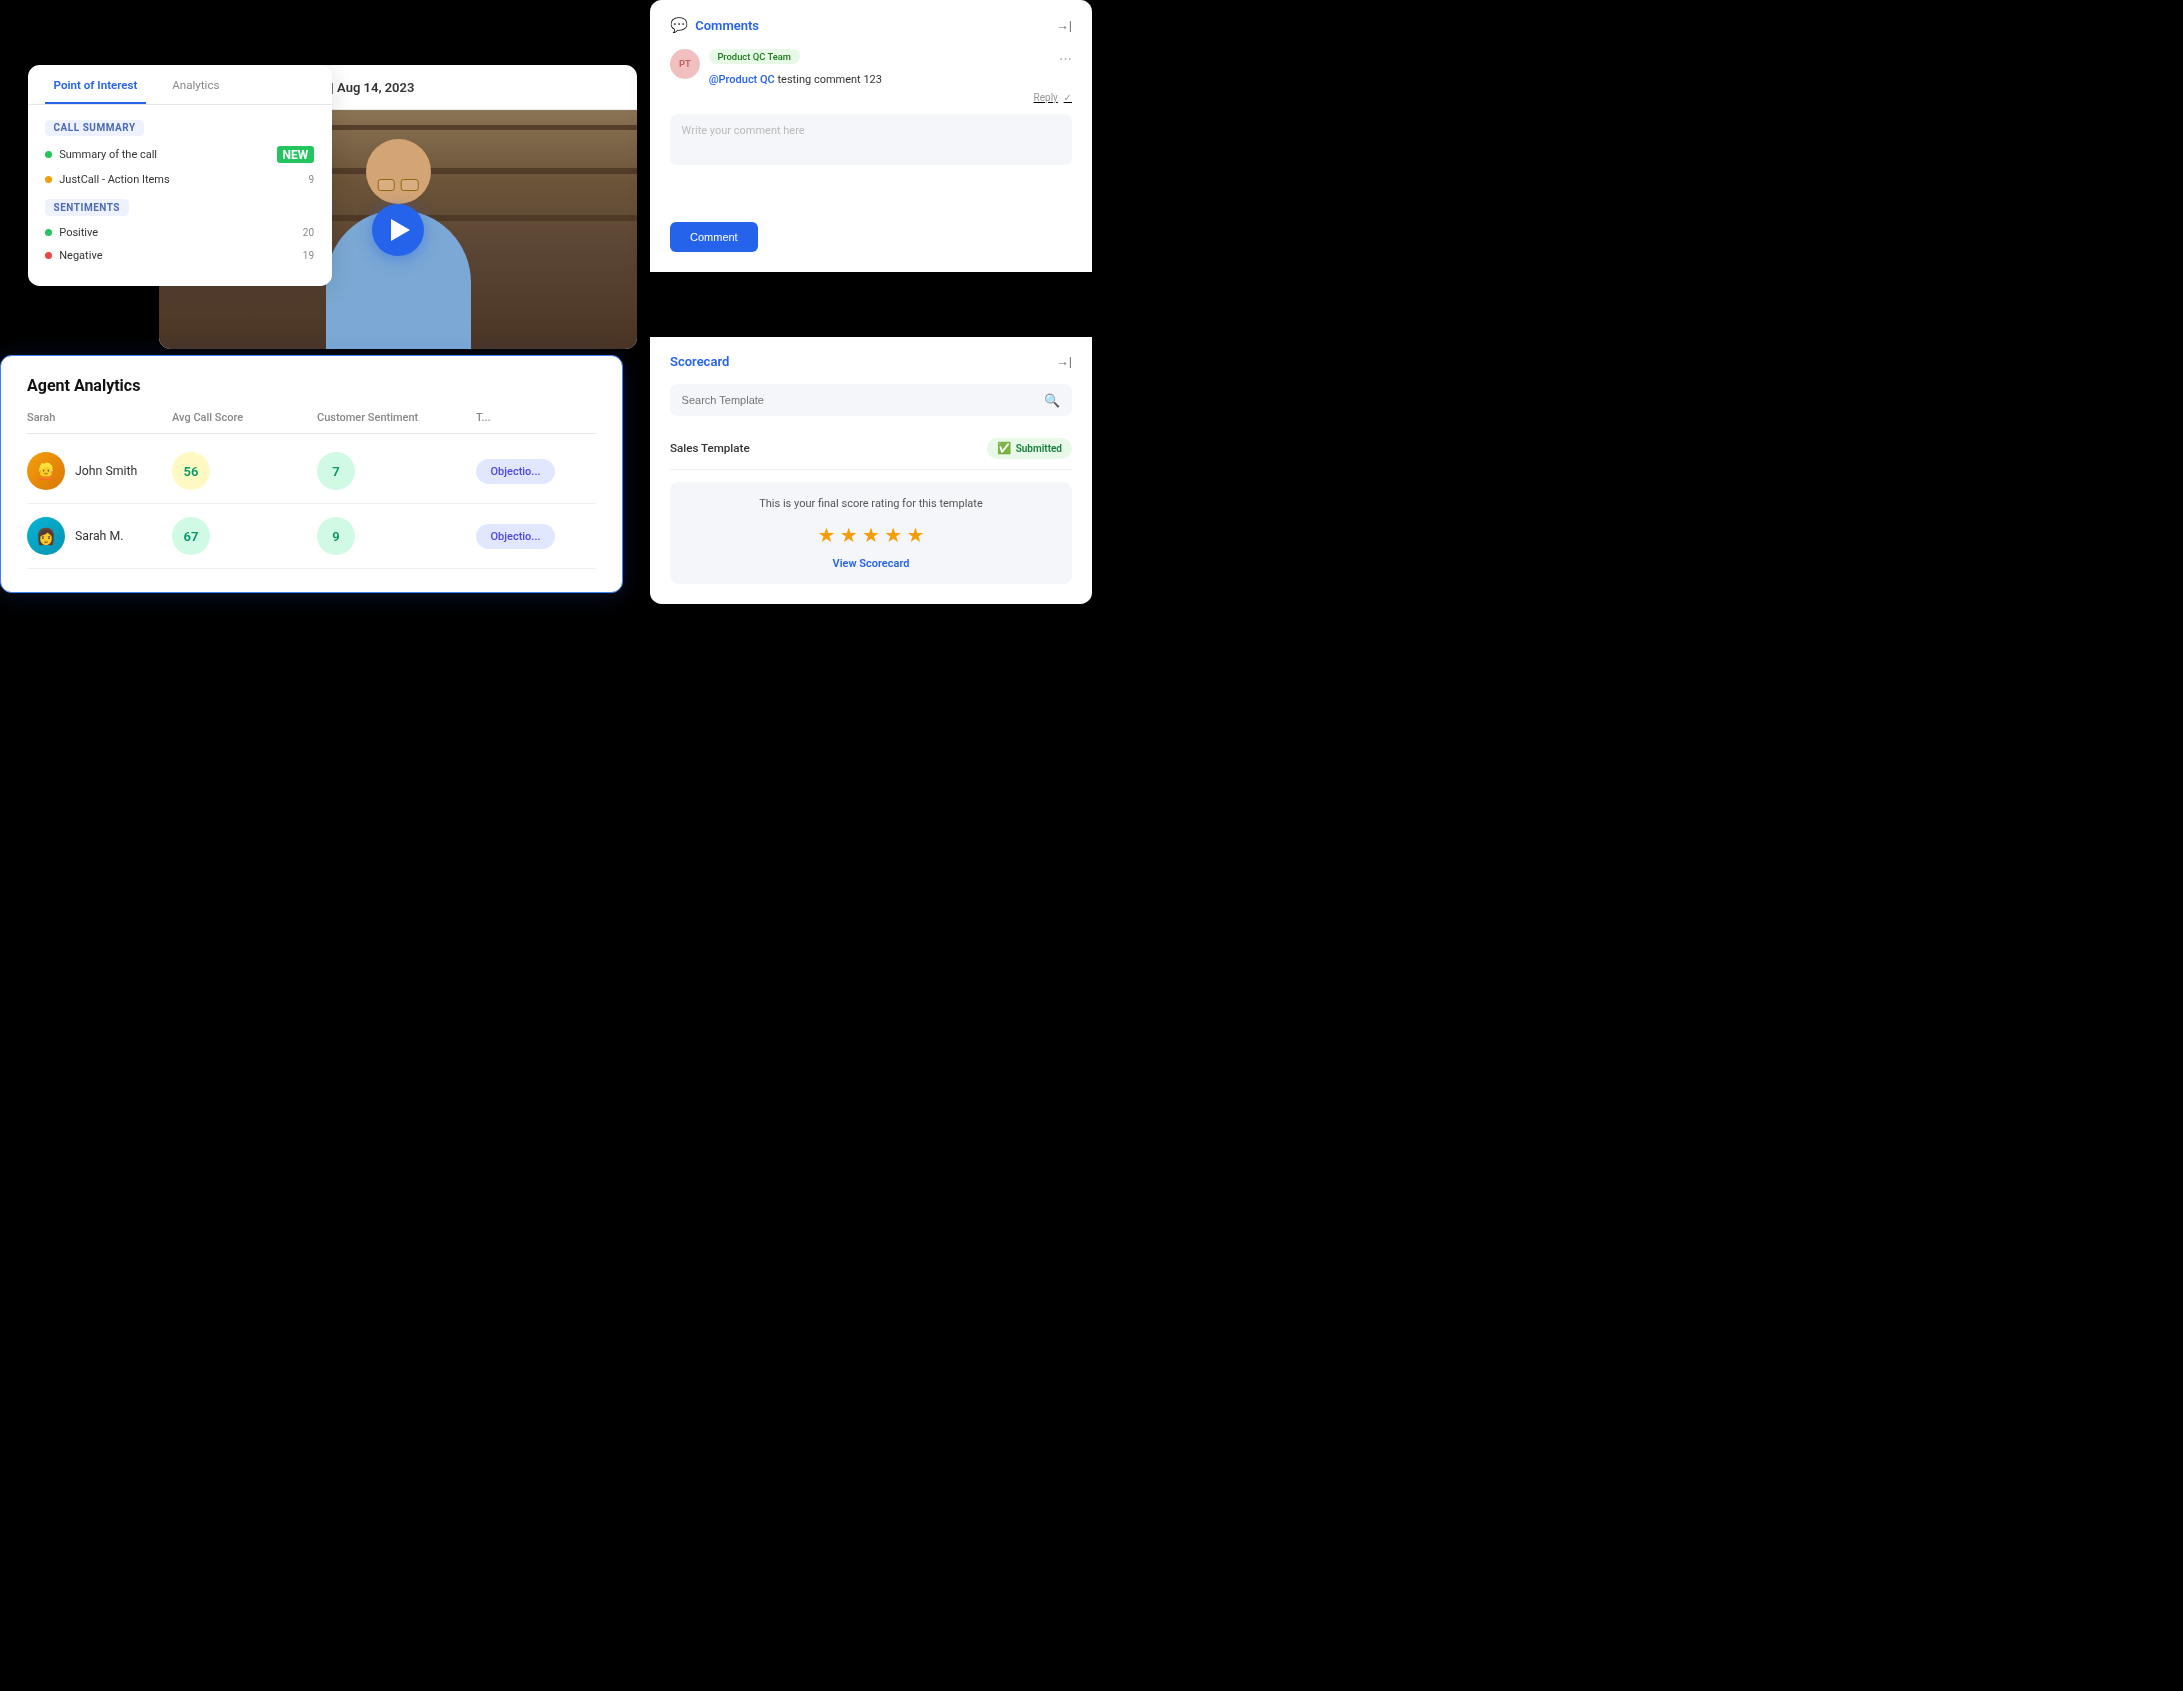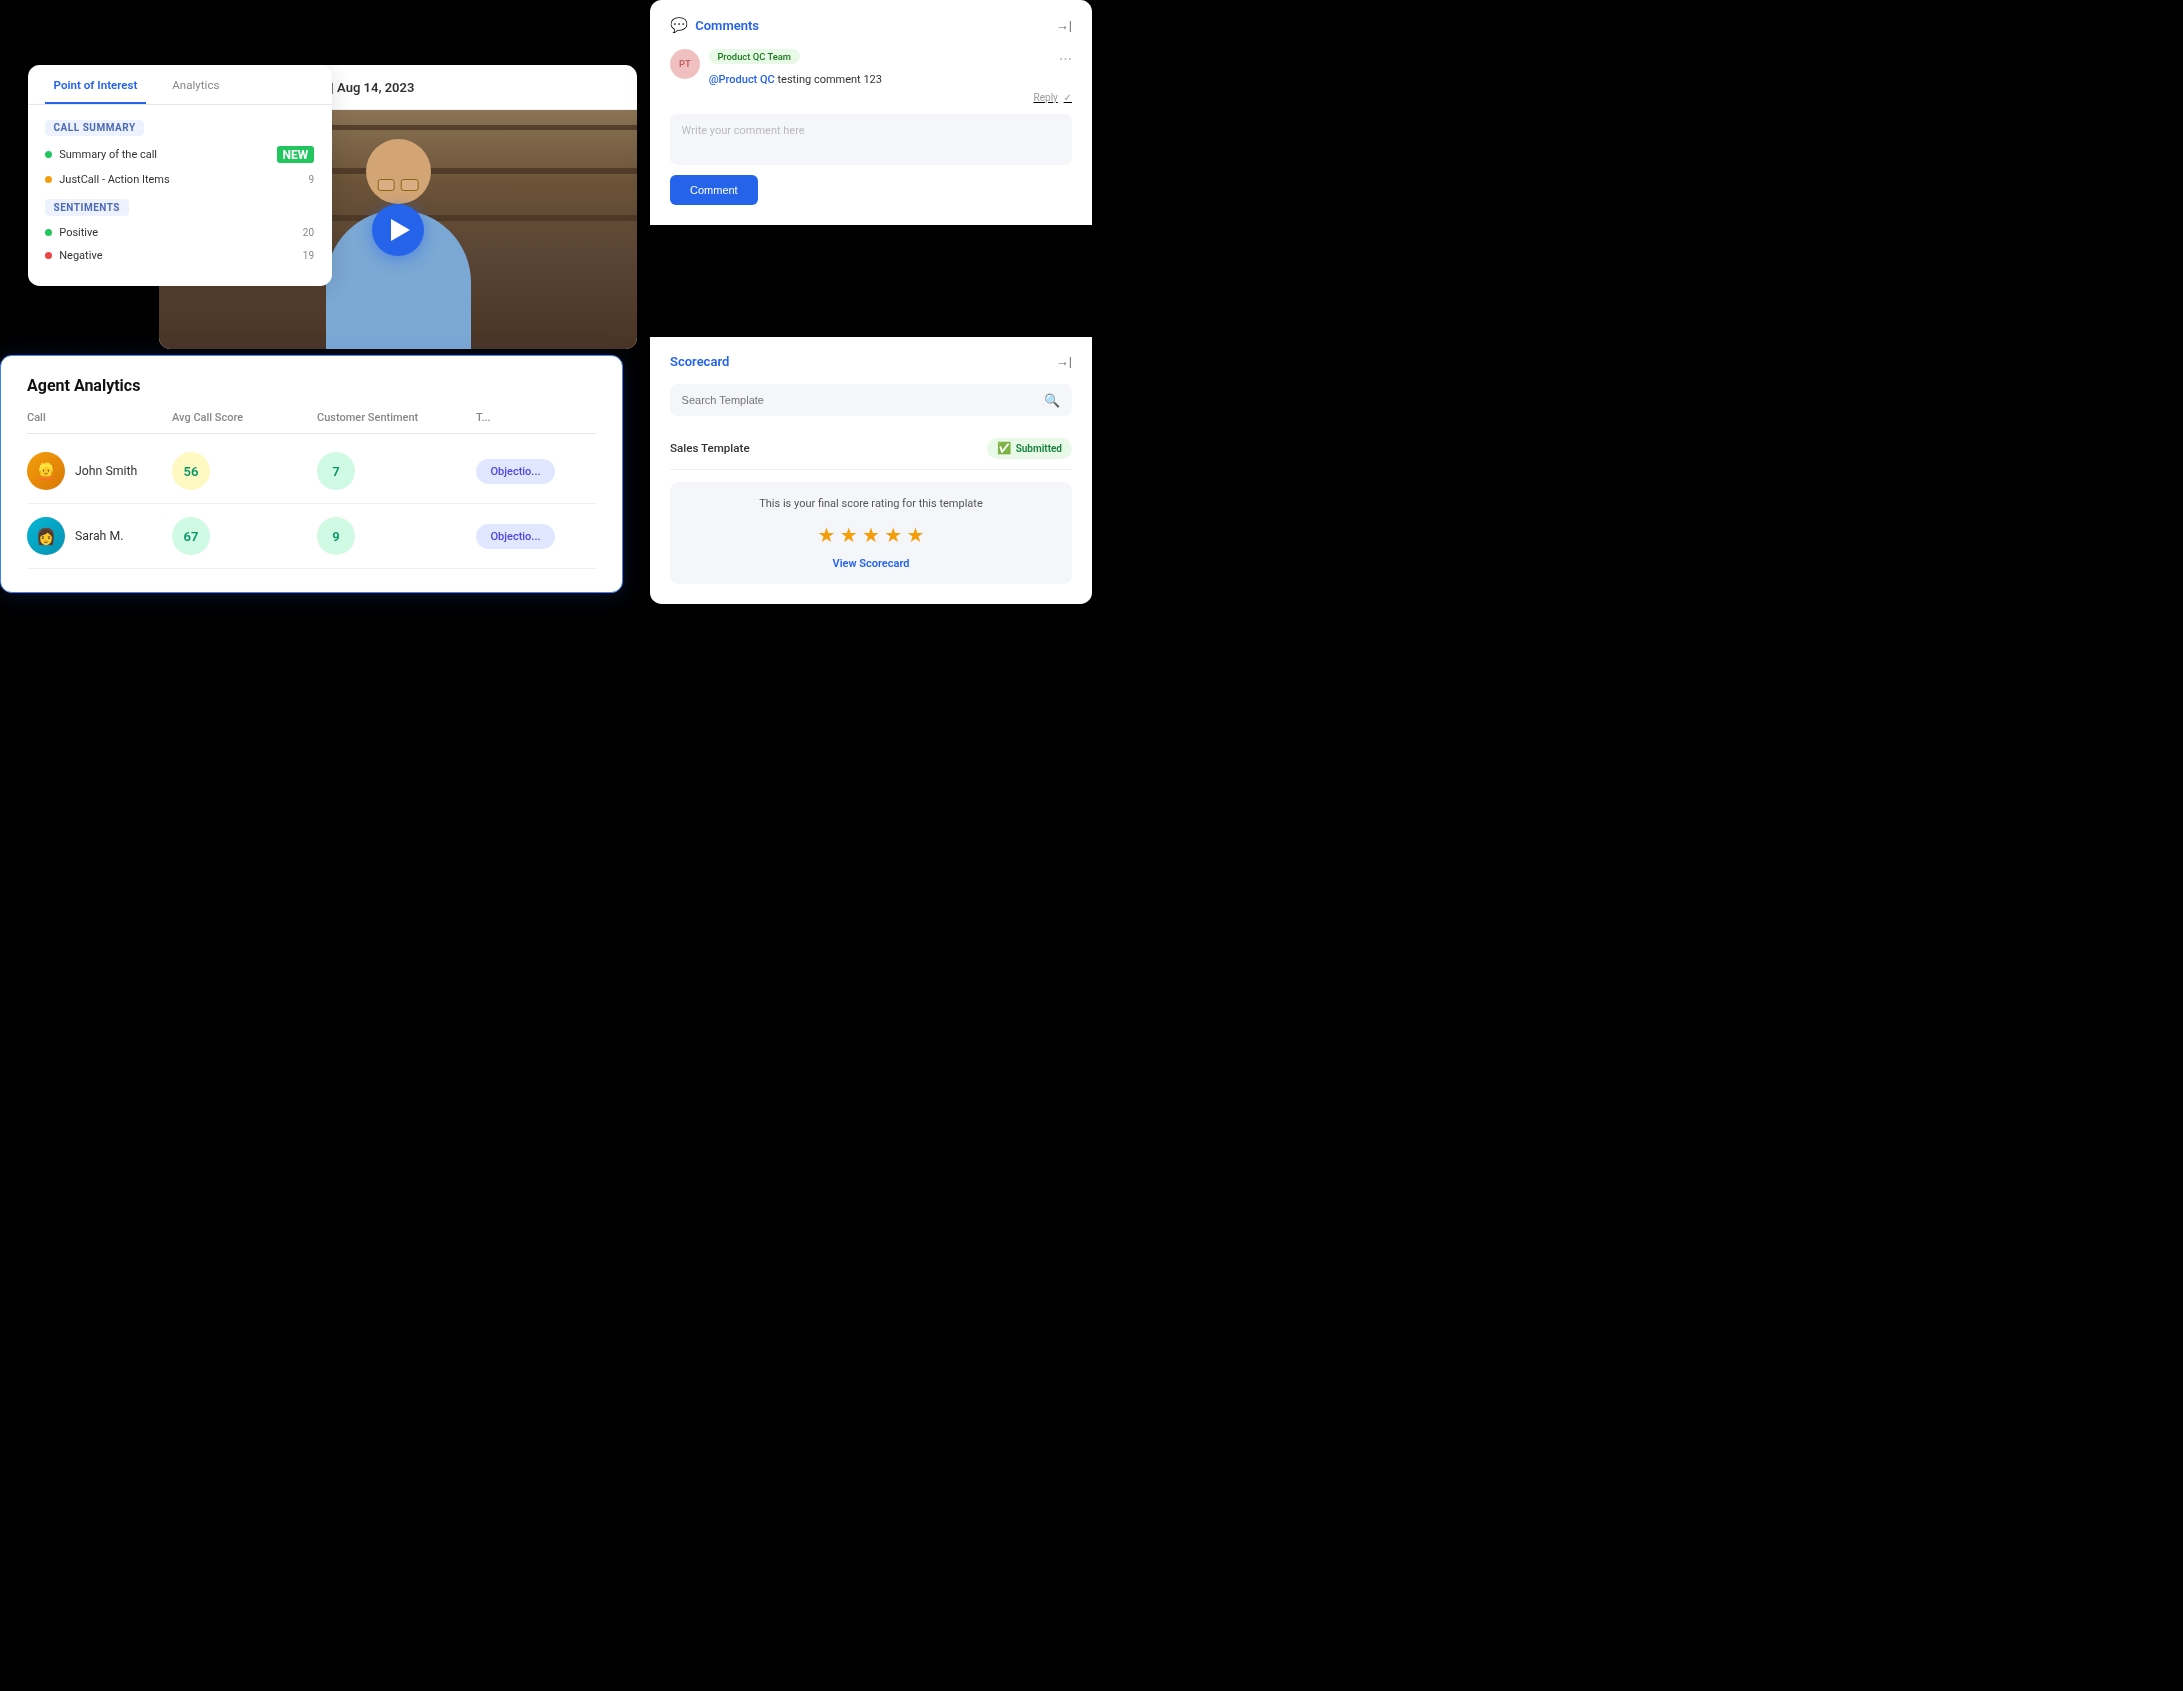--- a/index.html
+++ b/index.html
@@ -122,20 +122,21 @@
     }
     .comment-btn {
       background: #2563eb;
       color: #fff;
       border: none;
       border-radius: 5.8px;
       padding: 8.7px 20px;
       font-size: 11px;
       font-weight: 500;
       cursor: pointer;
+      margin-top: 47px;
     }
 
     
     .poi-panel {
       position: absolute;
       top: 65px;
       left: 27.5px;
       width: 304px;
       background: #fff;
       border-radius: 11.6px;
@@ -616,21 +617,21 @@
     <div class="play-btn">
       <div class="play-triangle"></div>
     </div>
   </div>
 </div>
 
 <div class="analytics-panel">
   <div class="analytics-title">Agent Analytics</div>
 
   <div class="table-header">
-    <div class="col-header">Call</div>
+    <div class="col-header">Sarah</div>
     <div class="col-header">Avg Call Score</div>
     <div class="col-header">Customer Sentiment</div>
     <div class="col-header">T...</div>
   </div>
 
   <div class="table-row">
     <div class="agent-info">
       <div class="agent-avatar avatar-john">👱</div>
       <span class="agent-name">John Smith</span>
     </div>

